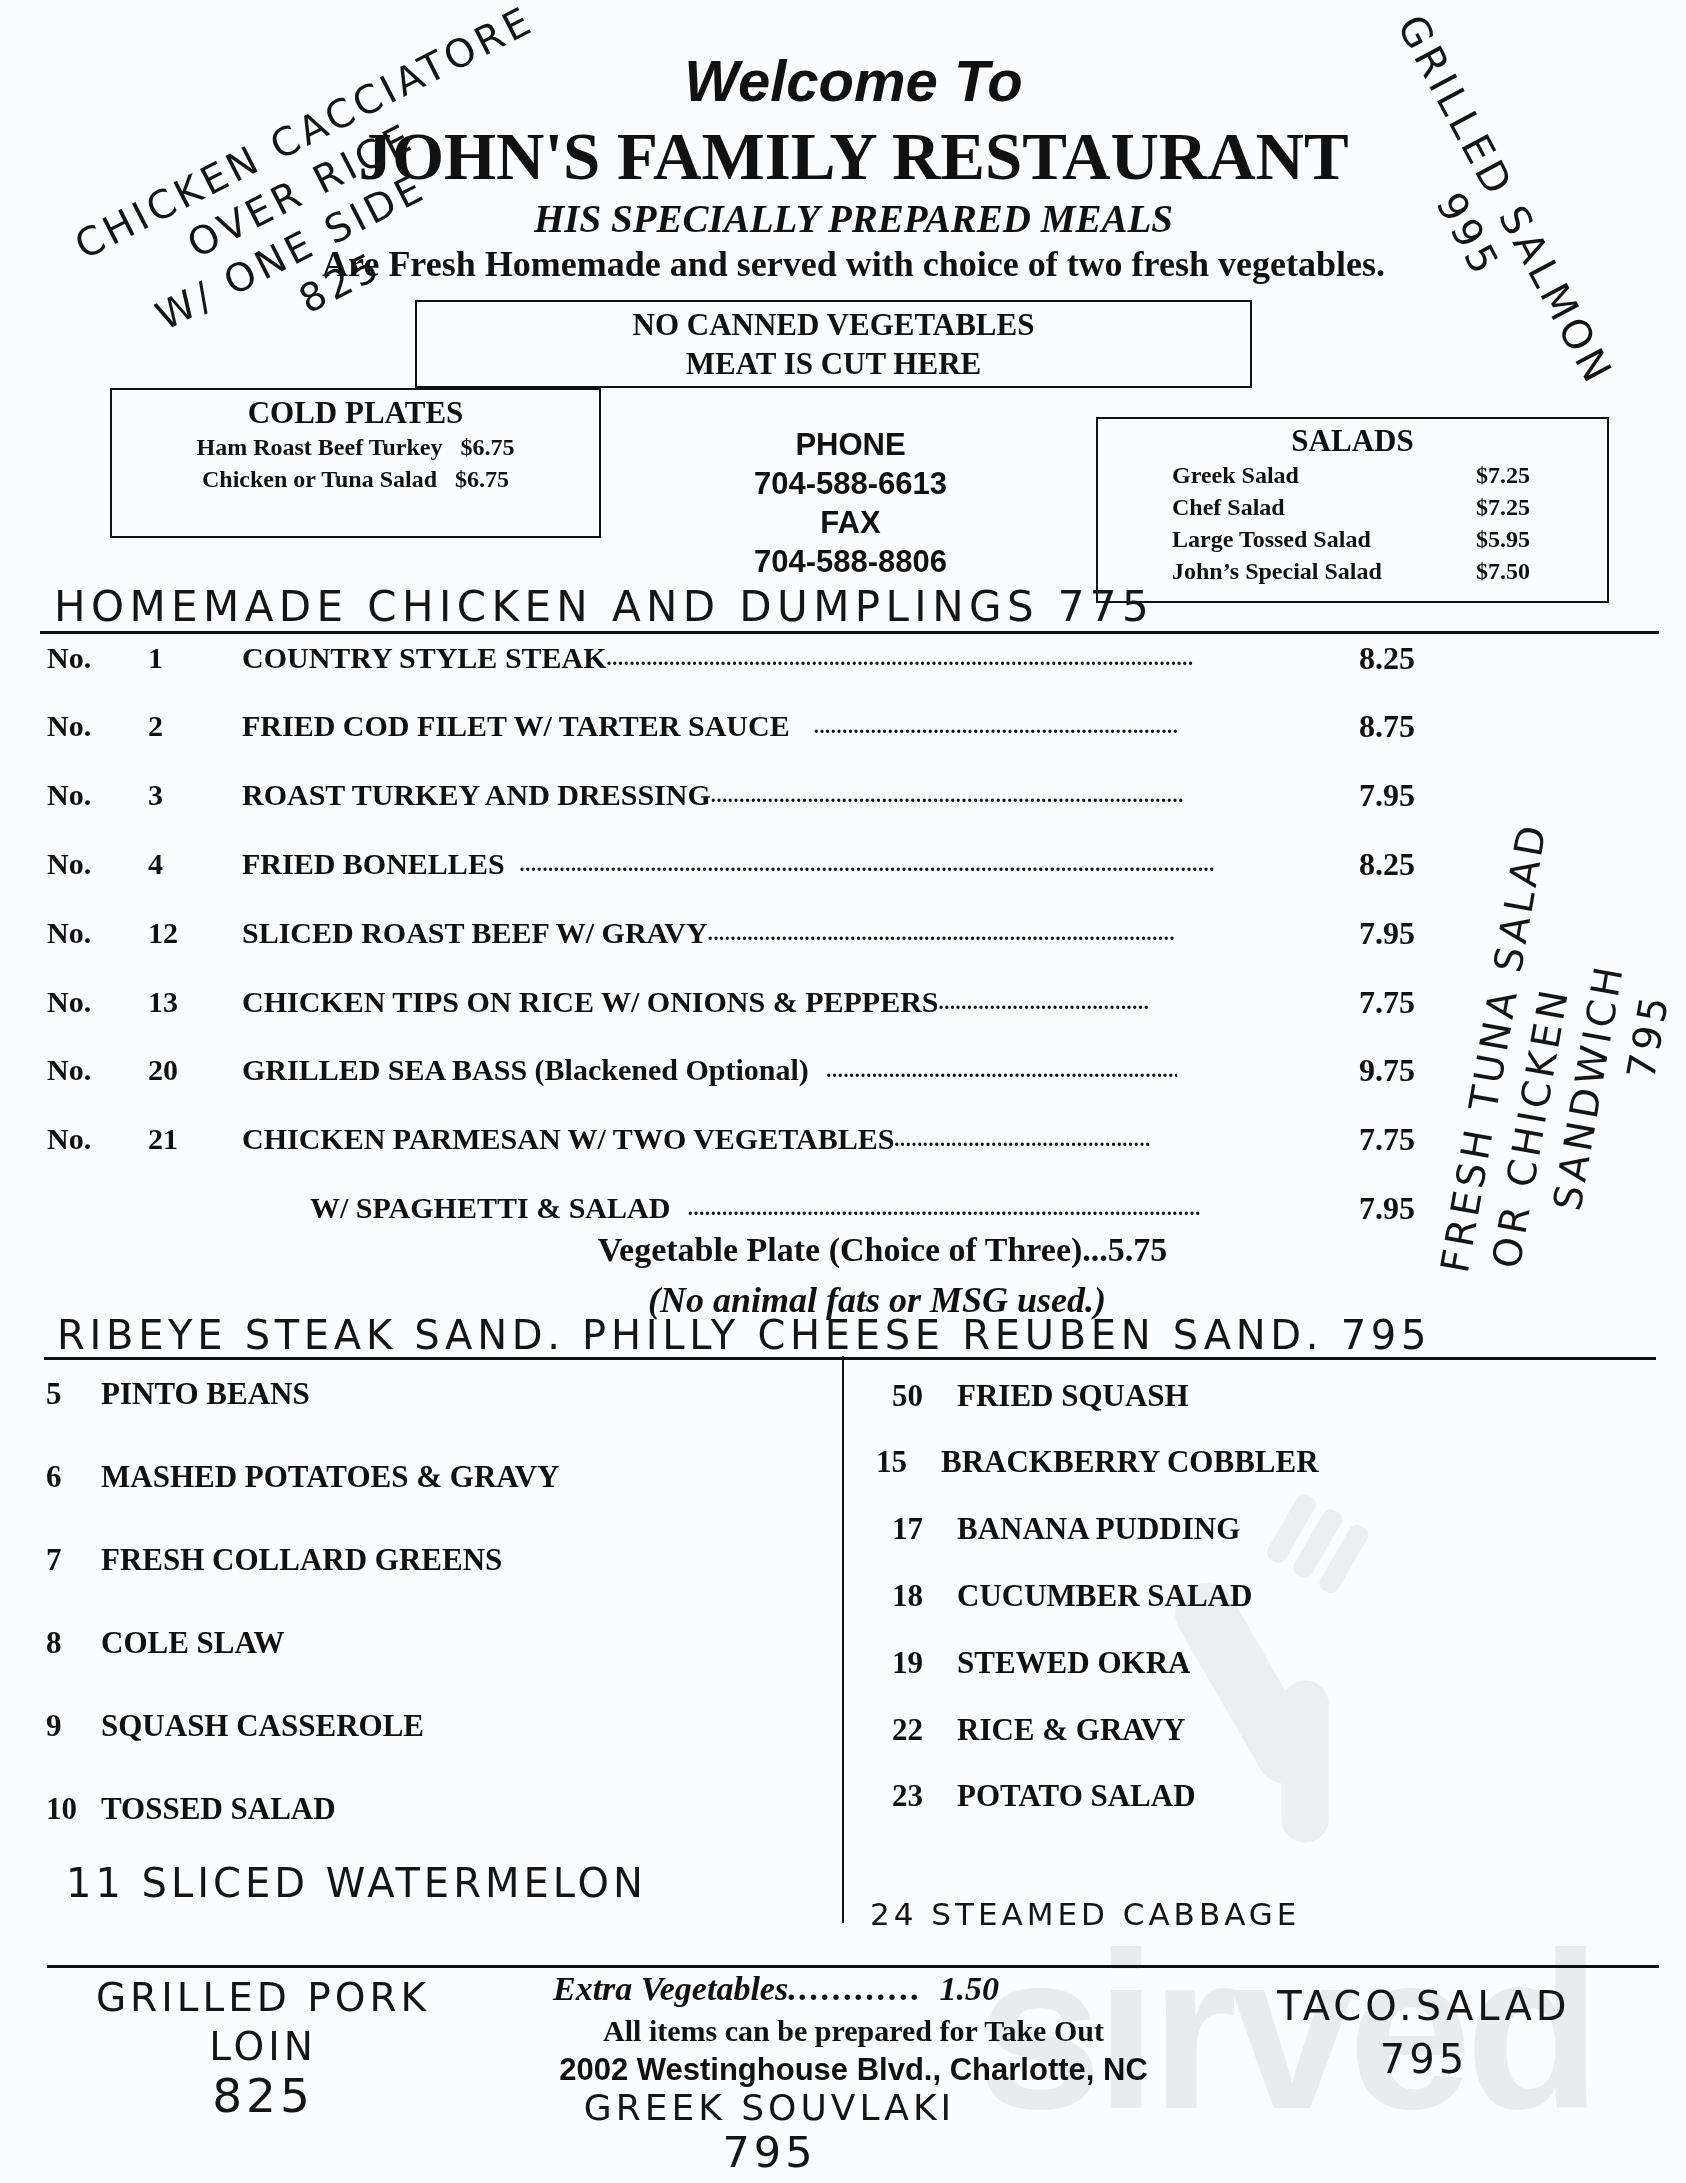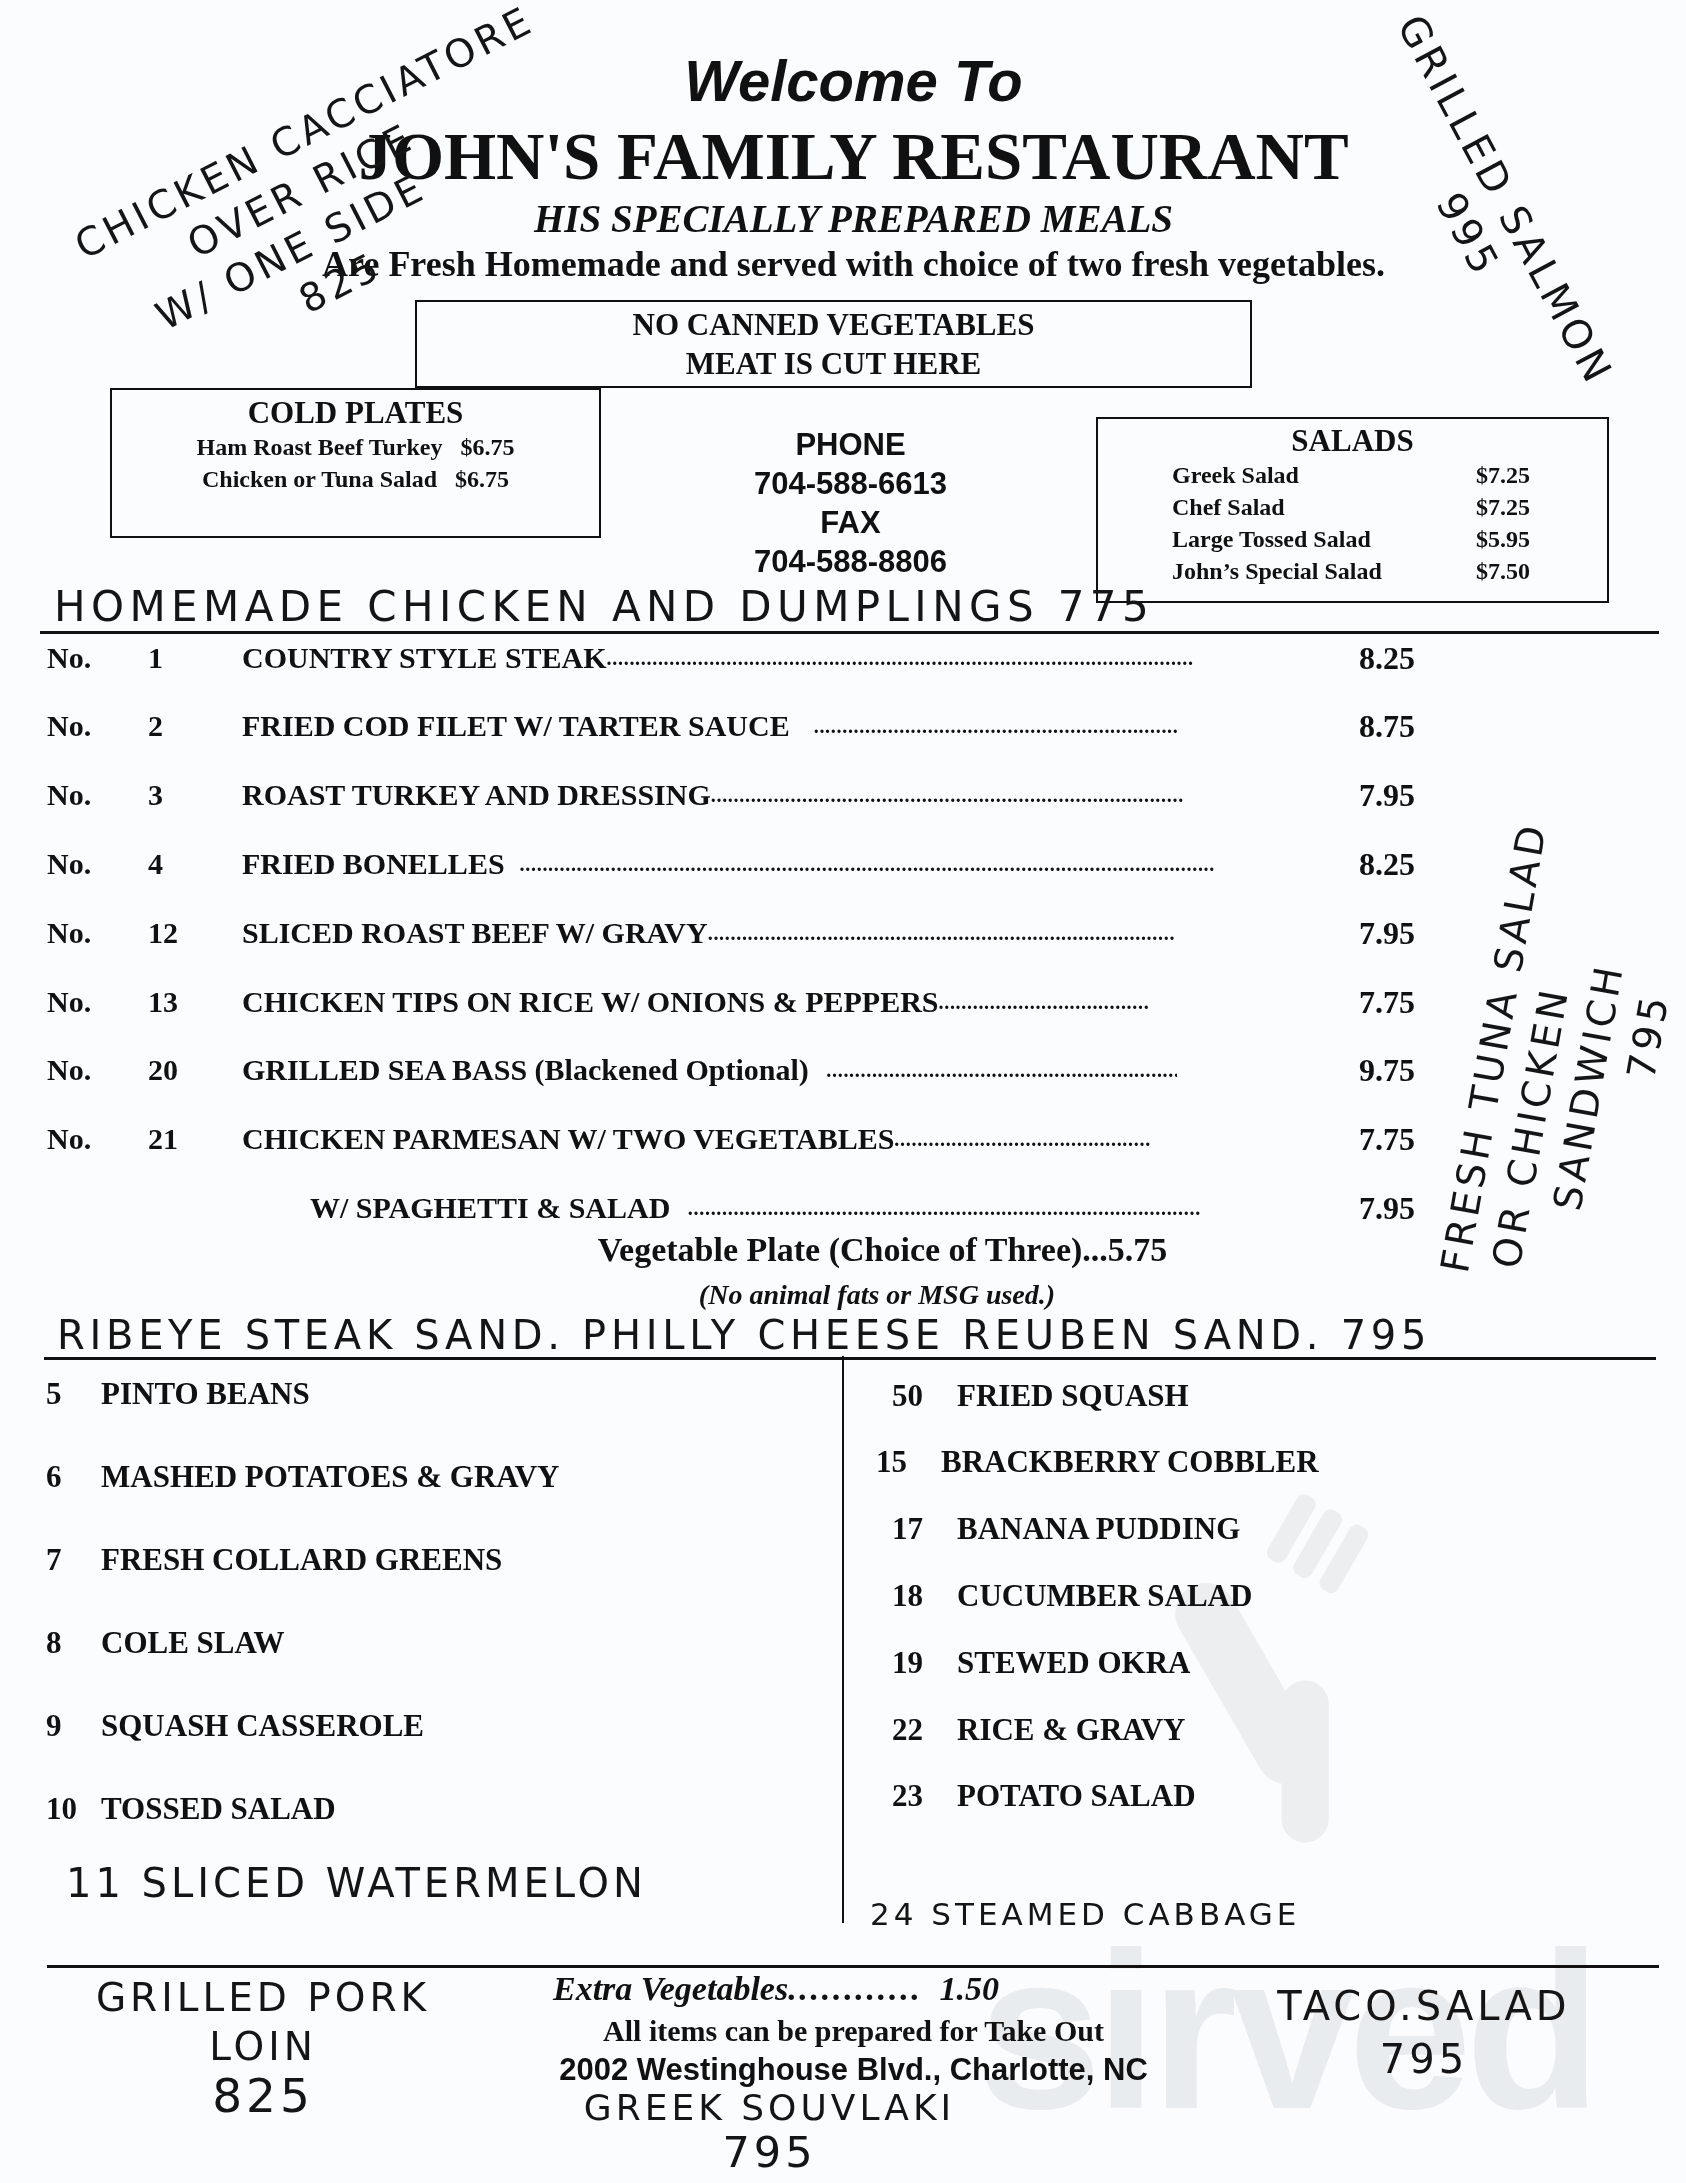--- a/index.html
+++ b/index.html
@@ -43,21 +43,21 @@
 
   
   .entree { position:absolute; left:47px; width:1397px; height:40px; font-size:30px; display:flex; align-items:center; }
   .entree .no { width:101px; }
   .entree .num { width:94px; }
   .entree .name { white-space:nowrap; }
   .entree .dots { flex:0 0 auto; overflow:hidden; white-space:nowrap; letter-spacing:0.7px; font-size:20px; }
   .entree .price { position:absolute; left:1312px; font-size:32px; }
 
   #veg-plate { left:0; width:1687px; top:1231px; text-align:center; font-size:34px; padding-left:78px; box-sizing:border-box;}
-  #no-msg { left:0; width:1687px; top:1279px; text-align:center; font-size:28px; font-style:italic; padding-left:67px; box-sizing:border-box;}
+  #no-msg { left:0; width:1687px; top:1279px; text-align:center; font-size:36px; font-style:italic; padding-left:67px; box-sizing:border-box;}
 
   
   .side { position:absolute; font-size:31px; white-space:nowrap; }
   .side .sn { display:inline-block; width:55px; }
   .side-r .sn { width:65px; }
 
   #vdivider { position:absolute; left:842px; top:1356px; width:2px; height:567px; background:#111; }
 
   
   #extra-veg { left:553px; top:1970px; font-size:34px; font-style:italic; white-space:nowrap; }

